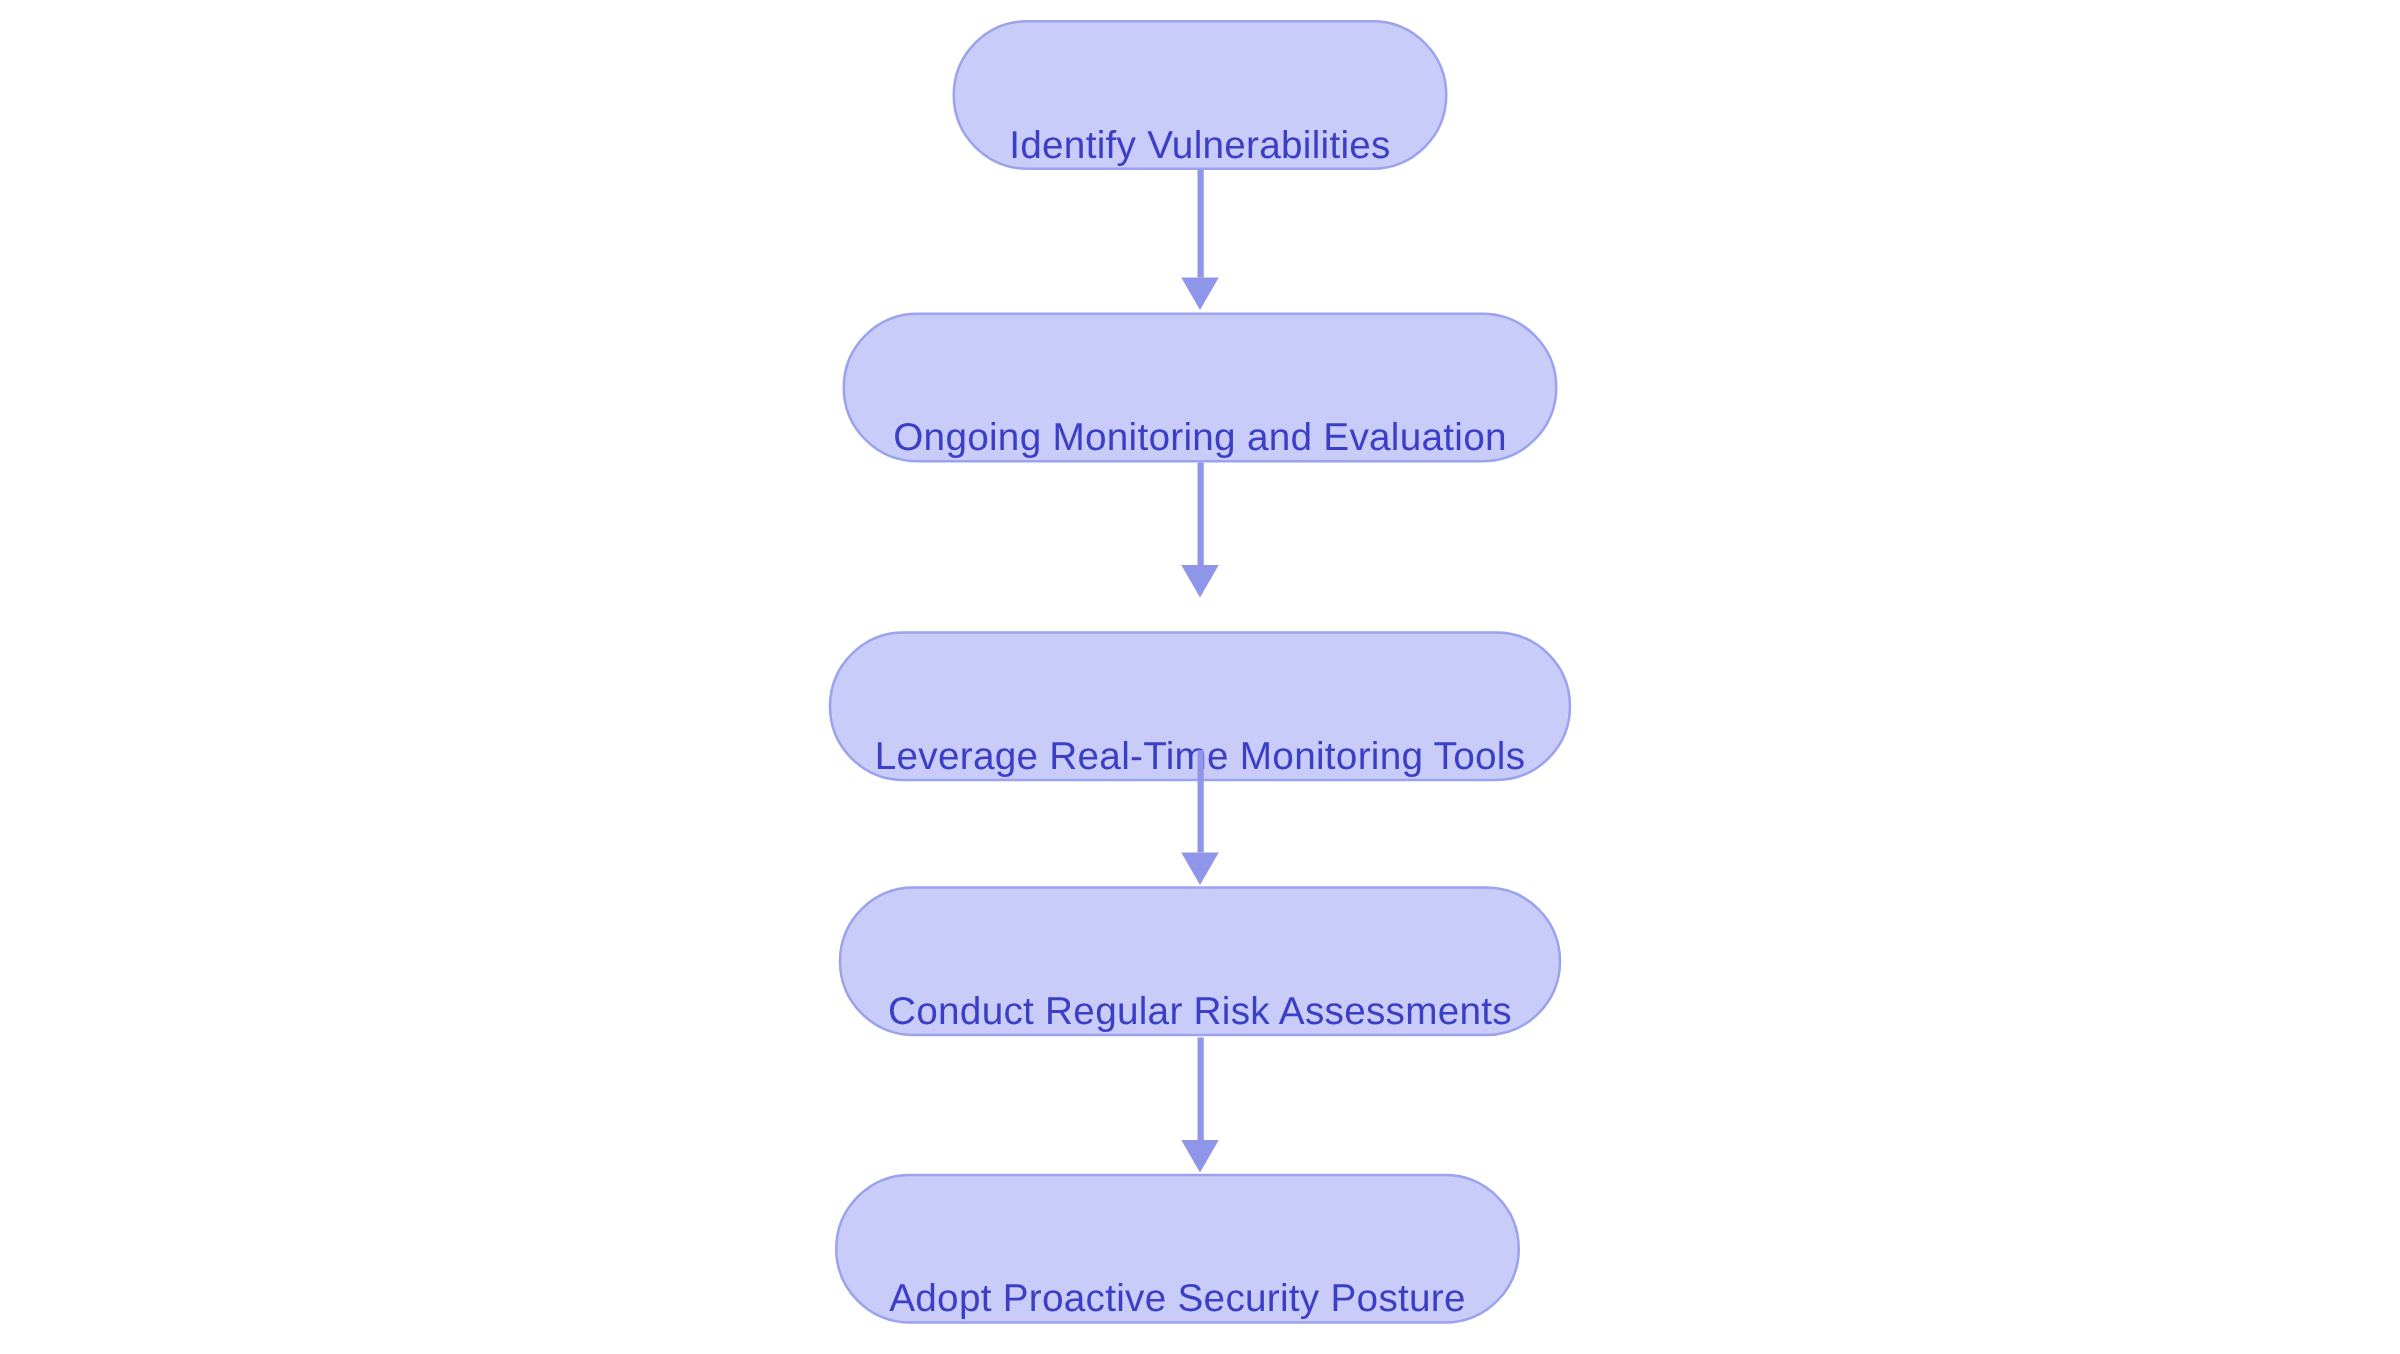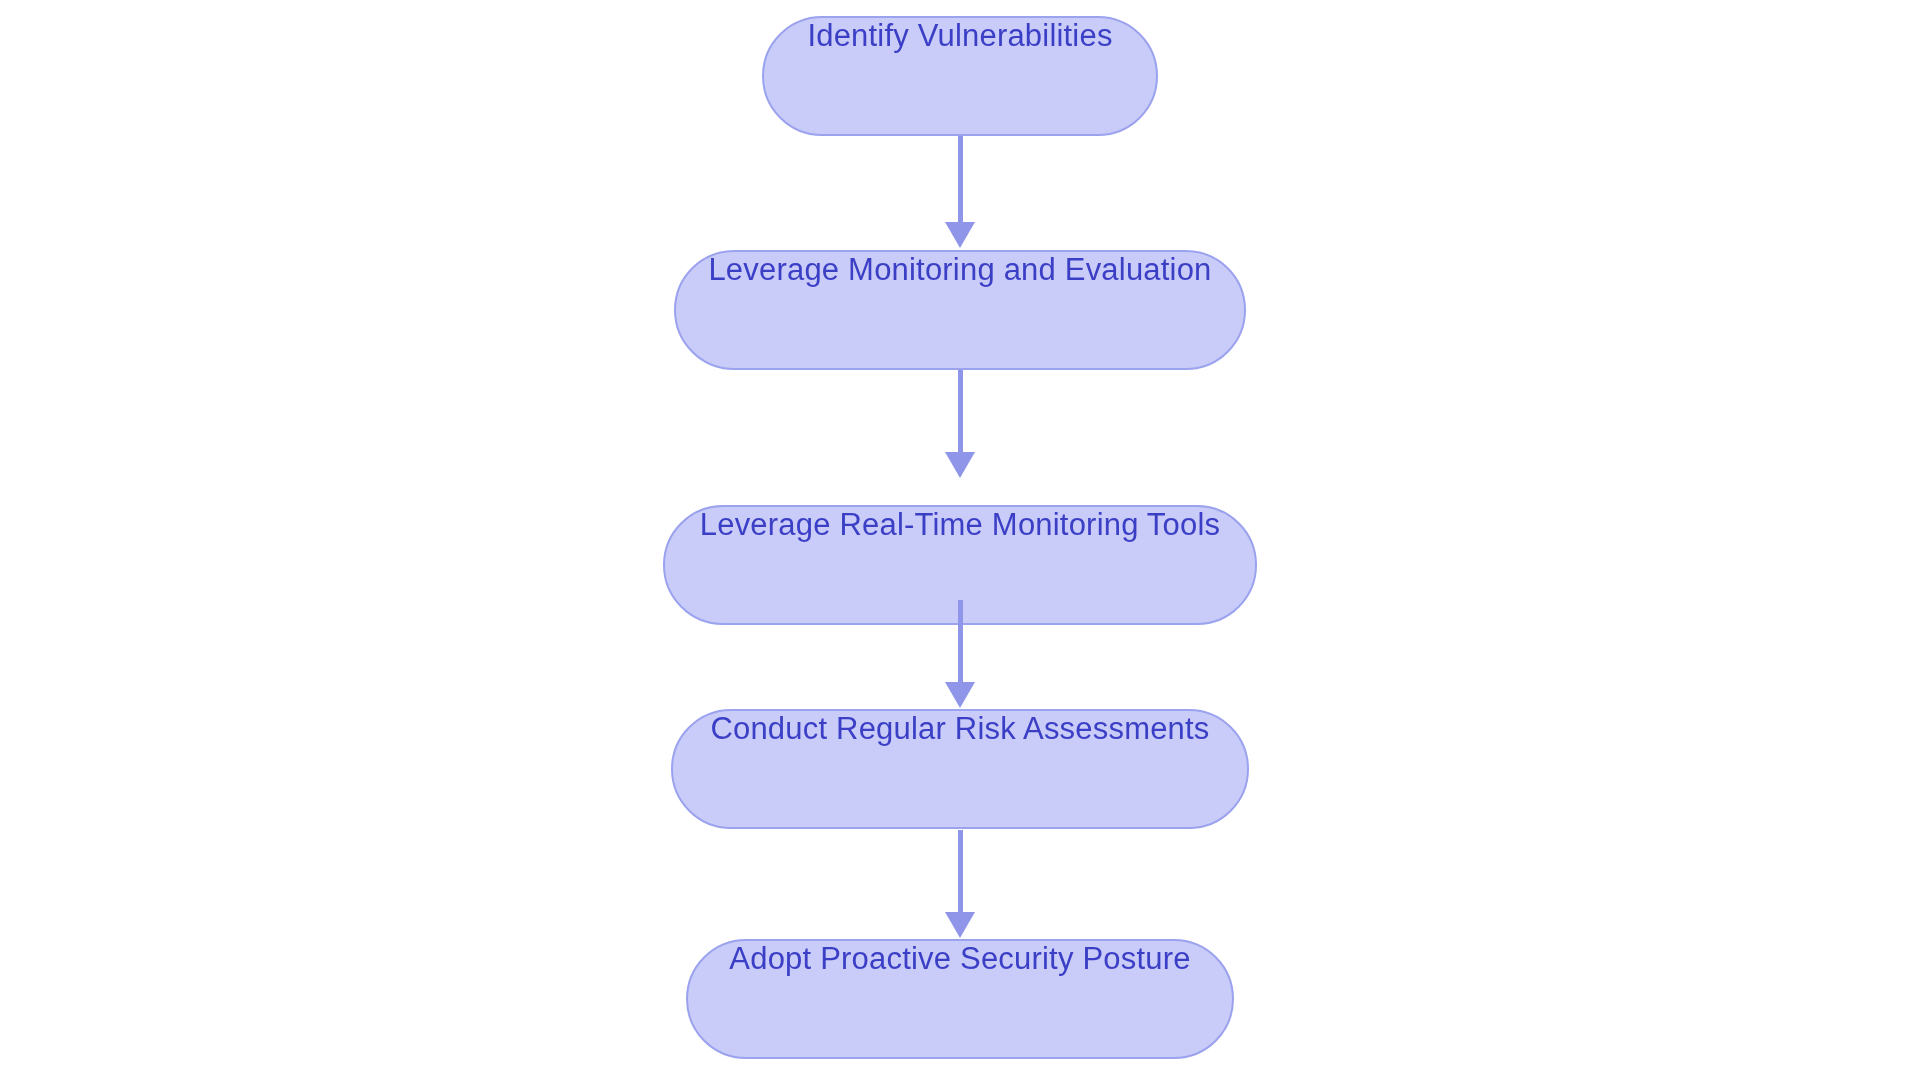--- a/index.html
+++ b/index.html
@@ -16,36 +16,36 @@
     overflow: hidden;
   }
   .node {
     position: absolute;
     height: 120px;
     border-radius: 60px;
     background: var(--node-fill, #c9cbf8);
     border: 2px solid var(--node-border, #9ba2ee);
     box-sizing: border-box;
     display: flex;
-    align-items: flex-start;
+    align-items: flex-end;
     justify-content: center;
   }
   .node .label {
     color: var(--node-text, #3b3fc6);
     font-size: 31px;
     font-weight: 500;
     letter-spacing: 0.2px;
     white-space: nowrap;
   }
   
   .n1 { top: 16px;  left: 762px; width: 396px; }
   .n2 { top: 250px; left: 674px; width: 572px; }
   .n3 { top: 505px; left: 663px; width: 594px; }
   .n4 { top: 709px; left: 671px; width: 578px; }
-  .n5 { top: 939px; left: 686px; width: 548px; }
+  .n5 { top: 939px; left: 668px; width: 548px; }
 
   .arrow {
     position: absolute;
     left: 945px;
     width: 30px;
     display: flex;
     flex-direction: column;
     align-items: center;
   }
   .a1 { top: 136px; height: 112px; }
@@ -74,21 +74,21 @@
   <div class="node n1">
     <span class="label">Identify Vulnerabilities</span>
   </div>
 
   <div class="arrow a1">
     <div class="line"></div>
     <div class="head"></div>
   </div>
 
   <div class="node n2">
-    <span class="label">Leverage Monitoring and Evaluation</span>
+    <span class="label">Ongoing Monitoring and Evaluation</span>
   </div>
 
   <div class="arrow a2">
     <div class="line"></div>
     <div class="head"></div>
   </div>
 
   <div class="node n3">
     <span class="label">Leverage Real-Time Monitoring Tools</span>
   </div>

